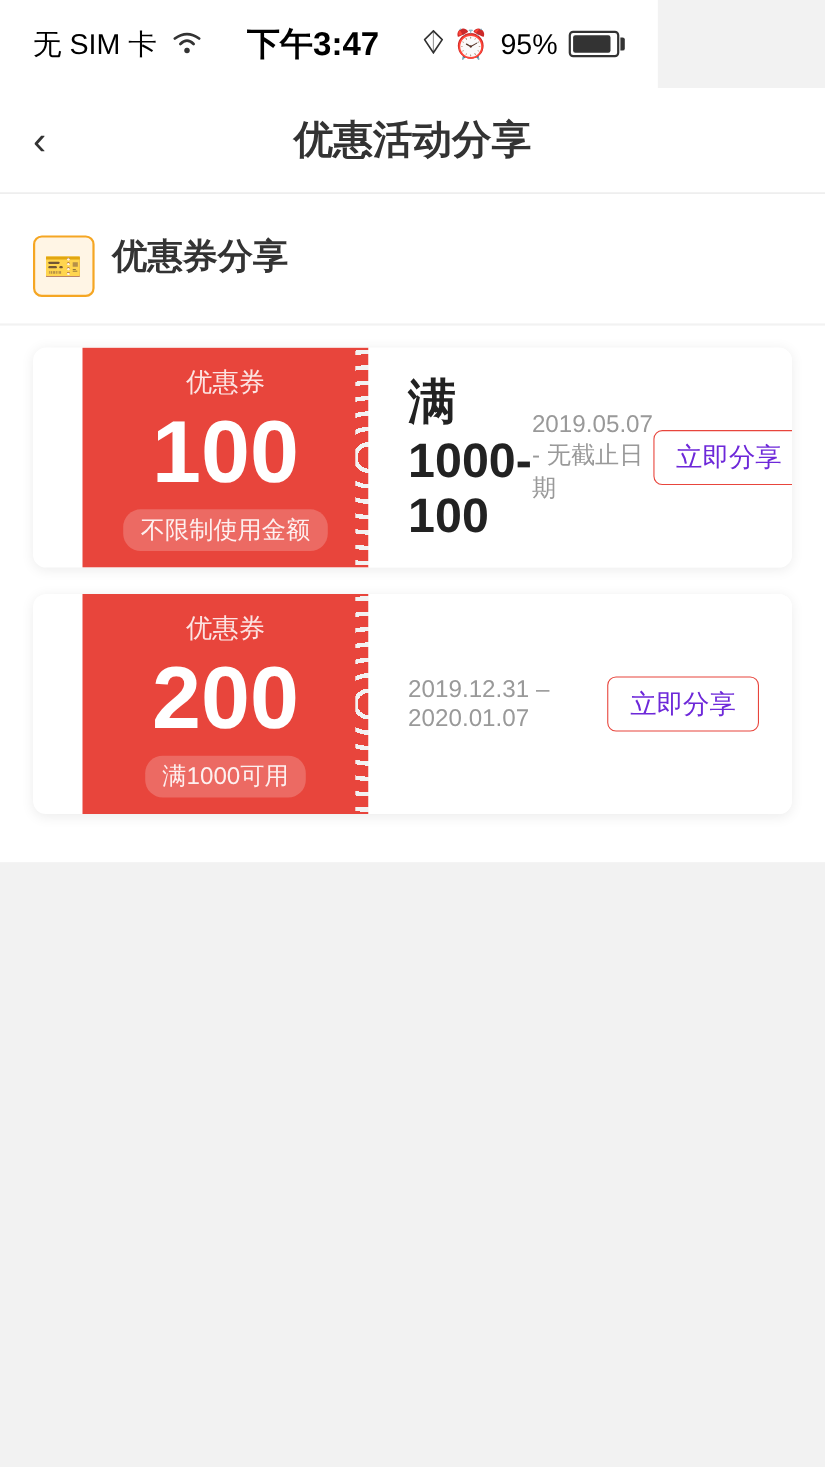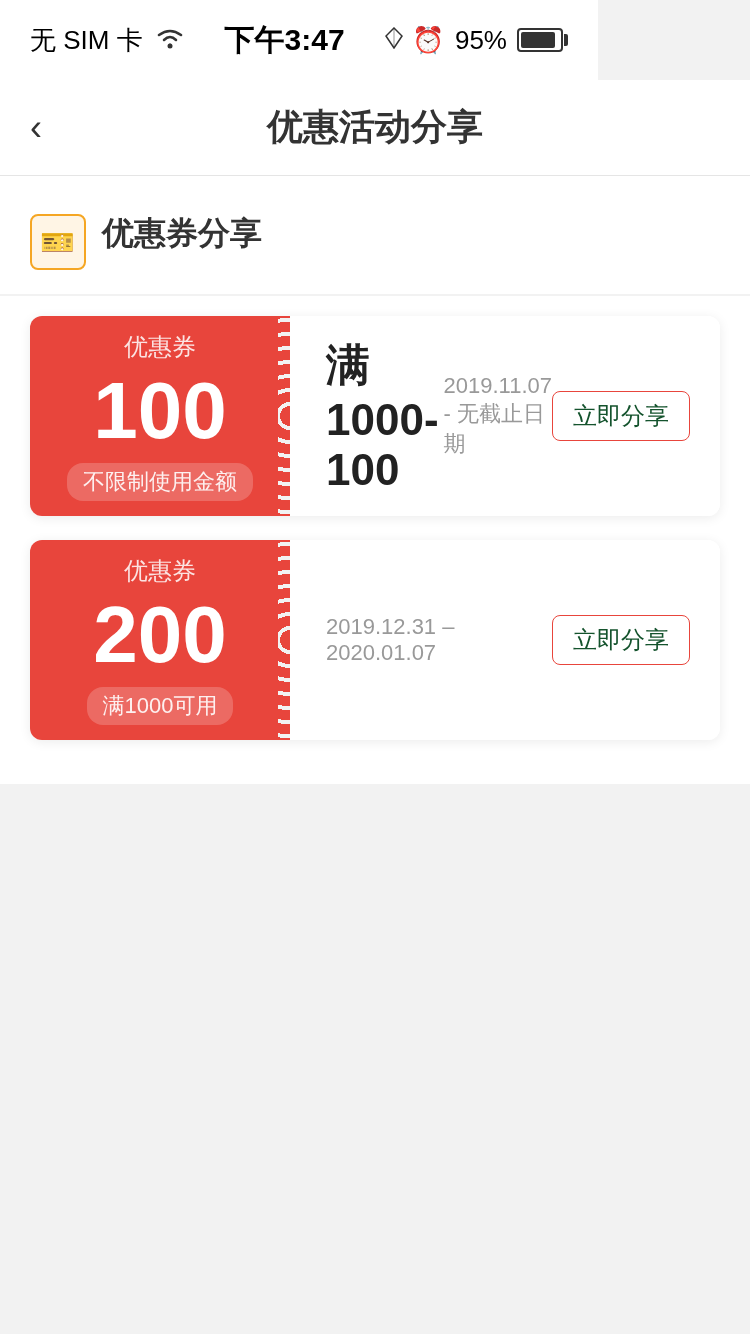--- a/index.html
+++ b/index.html
@@ -118,20 +118,21 @@
     
     .coupon-left {
       width: 260px;
       background: #e8453c;
       display: flex;
       flex-direction: column;
       align-items: center;
       justify-content: center;
       position: relative;
       flex-shrink: 0;
+      margin-left: 45px;
     }
     .coupon-left::after {
       content: '';
       position: absolute;
       right: -12px;
       top: 0;
       bottom: 0;
       width: 24px;
       background: repeating-radial-gradient(
         circle at 12px 50%,
@@ -192,21 +193,21 @@
       display: flex;
       align-items: center;
       justify-content: space-between;
     }
     .coupon-date {
       font-size: 22px;
       color: #999;
     }
     .share-btn {
       border: 1.5px solid #e8453c;
-      color: #14532d;
+      color: #6d28d9;
       background: #fff;
       border-radius: 8px;
       padding: 8px 20px;
       font-size: 24px;
       cursor: pointer;
       white-space: nowrap;
     }
 
     
     .coupon-item {
@@ -302,21 +303,21 @@
     <div class="coupon-left">
       <div class="coupon-left-inner">
         <span class="coupon-type">优惠券</span>
         <span class="coupon-amount">100</span>
         <span class="coupon-condition">不限制使用金额</span>
       </div>
     </div>
     <div class="coupon-right">
       <div class="coupon-name">满1000-100</div>
       <div class="coupon-bottom">
-        <span class="coupon-date">2019.11.07 - 无截止日期</span>
+        <span class="coupon-date">2019.05.07 - 无截止日期</span>
         <button class="share-btn">立即分享</button>
       </div>
     </div>
   </div>
 
   <div class="coupon-item">
     <div class="coupon-left">
       <div class="coupon-left-inner">
         <span class="coupon-type">优惠券</span>
         <span class="coupon-amount">200</span>

